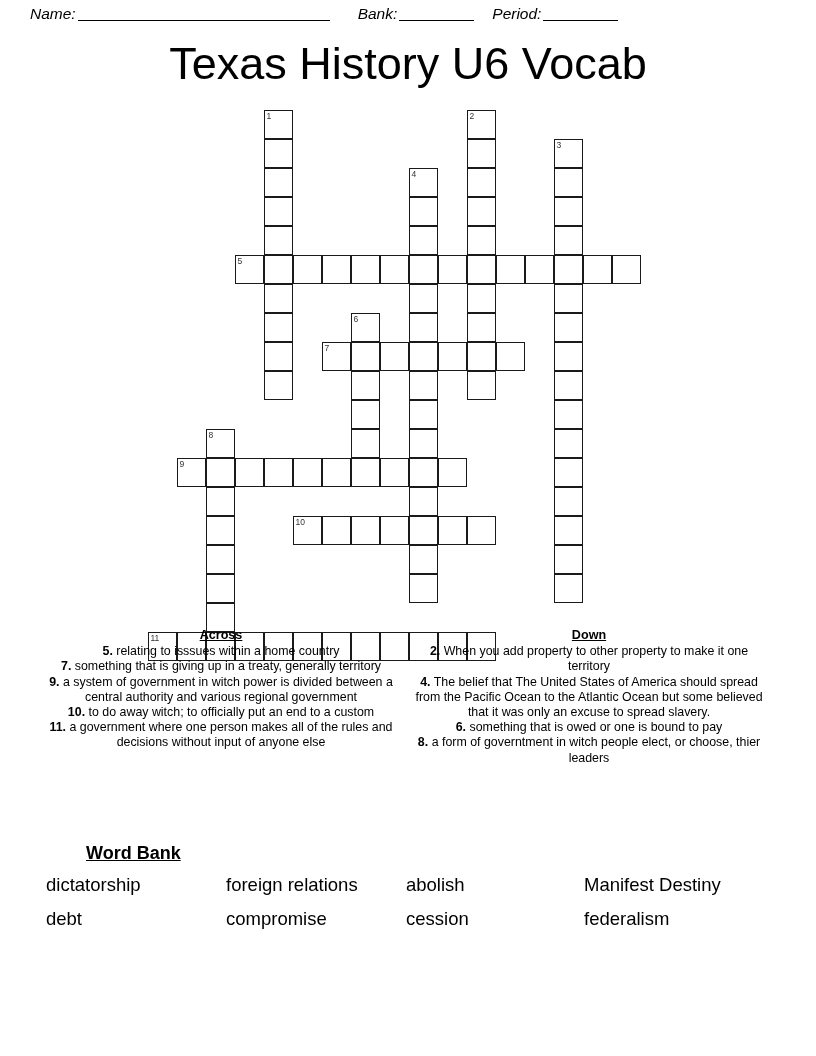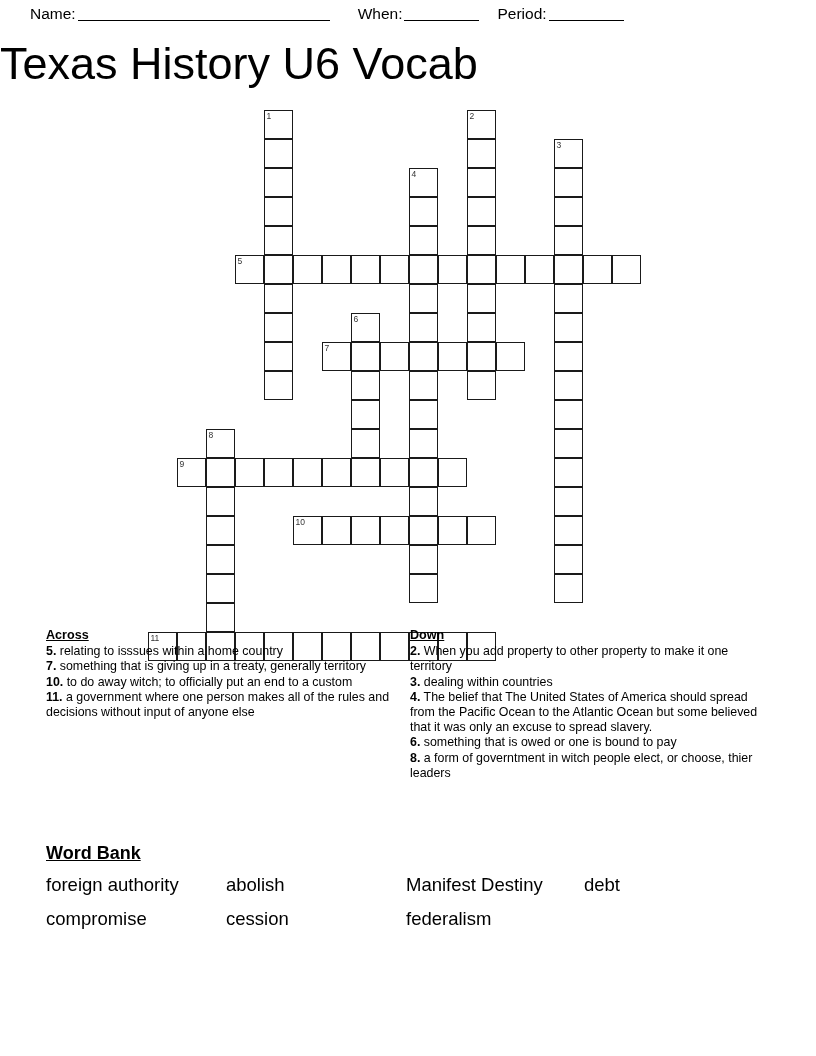--- a/index.html
+++ b/index.html
@@ -22,39 +22,40 @@
     position: absolute;
     top: 0px;
     left: 0px;
     width: 816px;
     height: 28px;
     display: flex;
     align-items: center;
     font-size: 15.5px;
     white-space: nowrap;
   }
-  .hdr-label { padding-right: 2px; }
+  .hdr-label { padding-right: 2px; font-style: italic; }
   .hdr-rule {
     display: inline-block;
     border-bottom: 1px solid #000;
     height: 13px;
   }
   .rule-name   { width: 252px; }
   .rule-date   { width: 75px; }
   .rule-period { width: 75px; }
   .hdr-gap-a { width: 28px; }
   .hdr-gap-b { width: 18px; }
   .hdr-pad-left { width: 30px; }
 
   
   .title {
     position: absolute;
     top: 36px;
     left: 0;
     width: 816px;
+    text-align: center;
     font-size: 45px;
     font-weight: normal;
     letter-spacing: 0px;
     line-height: 56px;
   }
 
   
   .grid-area {
     position: absolute;
     left: 0px;
@@ -78,20 +79,21 @@
     color: #333;
   }
 
   
   .clues {
     position: absolute;
     top: 628px;
     left: 46px;
     width: 724px;
     height: 215px;
+    text-align: center;
   }
   .clue-col {
     position: absolute;
     top: 0;
     font-size: 12.4px;
     line-height: 15.2px;
   }
   .clue-col.across { left: 0px;   width: 350px; }
   .clue-col.down   { left: 364px; width: 358px; }
   .clue-head {
@@ -114,41 +116,42 @@
     left: 46px;
     top: 843px;
     width: 730px;
   }
   .wb-head {
     font-size: 18px;
     font-weight: bold;
     text-decoration: underline;
     display: block;
     margin-bottom: 7px;
+    margin-left: 40px;
   }
   .wb-grid {
     display: grid;
     grid-template-columns: 180px 180px 178px 180px;
     row-gap: 6px;
   }
   .wb-word {
     font-size: 18.5px;
     line-height: 28px;
     white-space: nowrap;
   }
 </style>
 </head>
 <body>
 
 <div class="hdr-line">
   <span class="hdr-pad-left"></span>
   <span class="hdr-label">Name:</span>
   <span class="hdr-rule rule-name"></span>
   <span class="hdr-gap-a"></span>
-  <span class="hdr-label">When:</span>
+  <span class="hdr-label">Bank:</span>
   <span class="hdr-rule rule-date"></span>
   <span class="hdr-gap-b"></span>
   <span class="hdr-label">Period:</span>
   <span class="hdr-rule rule-period"></span>
 </div>
 
 <div class="title">Texas History U6 Vocab</div>
 
 <div class="grid-area" id="grid-area">
     <div class="cell" style="left: 264px; top: 110px; width: 29px; height: 29px;">
@@ -276,37 +279,38 @@
     <div class="cell" style="left: 409px; top: 632px; width: 29px; height: 29px;"></div>
     <div class="cell" style="left: 438px; top: 632px; width: 29px; height: 29px;"></div>
     <div class="cell" style="left: 467px; top: 632px; width: 29px; height: 29px;"></div>
   </div>
 
 <div class="clues">
   <div class="clue-col across" id="across-col">
     <span class="clue-head">Across</span>
   <span class="clue-item"><b>5.</b><span> relating to isssues within a home country</span></span>
       <span class="clue-item"><b>7.</b><span> something that is giving up in a treaty, generally territory</span></span>
+      <span class="clue-item"><b>9.</b><span> a system of government in witch power is divided between a central authority and various regional government</span></span>
       <span class="clue-item"><b>10.</b><span> to do away witch; to officially put an end to a custom</span></span>
       <span class="clue-item"><b>11.</b><span> a government where one person makes all of the rules and decisions without input of anyone else</span></span>
     </div>
   <div class="clue-col down" id="down-col">
     <span class="clue-head">Down</span>
       <span class="clue-item"><b>2.</b><span> When you add property to other property to make it one territory</span></span>
-      <span class="clue-item"><b>3.</b><span> dealing within countries</span></span>
       <span class="clue-item"><b>4.</b><span> The belief that The United States of America should spread from the Pacific Ocean to the Atlantic Ocean but some believed that it was only an excuse to spread slavery.</span></span>
       <span class="clue-item"><b>6.</b><span> something that is owed or one is bound to pay</span></span>
       <span class="clue-item"><b>8.</b><span> a form of governtment in witch people elect, or choose, thier leaders</span></span>
     </div>
 </div>
 
 <div class="wordbank">
   <span class="wb-head">Word Bank</span>
   <div class="wb-grid" id="wb-grid">
-      <span class="wb-word">foreign authority</span>
+      <span class="wb-word">dictatorship</span>
+      <span class="wb-word">foreign relations</span>
       <span class="wb-word">abolish</span>
       <span class="wb-word">Manifest Destiny</span>
       <span class="wb-word">debt</span>
       <span class="wb-word">compromise</span>
       <span class="wb-word">cession</span>
       <span class="wb-word">federalism</span>
       <span class="wb-word"></span>
     </div>
 </div>
 

